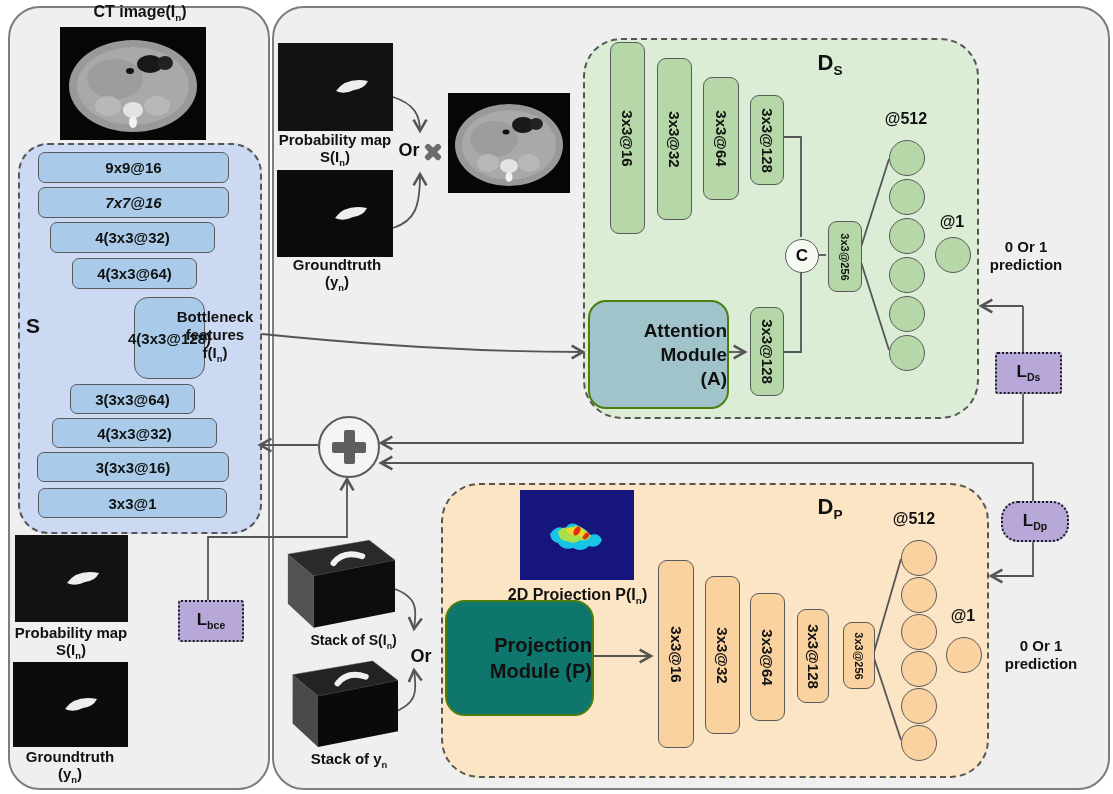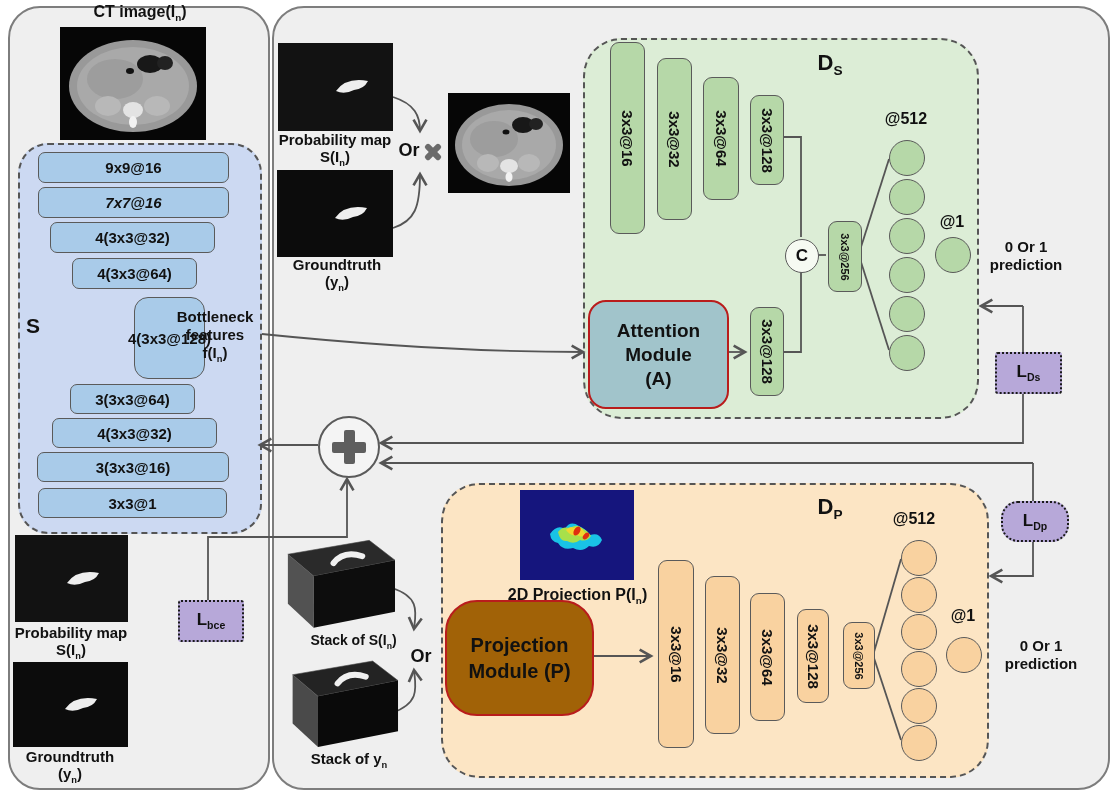--- a/index.html
+++ b/index.html
@@ -18,24 +18,24 @@
   .vtext{transform:rotate(90deg);white-space:nowrap;font-size:15px;}
   .vtext.small{font-size:11px;}
   .circ{position:absolute;border:1.6px solid #5a5a5a;border-radius:50%;}
   .gcirc{background:#b6d8a8;}
   .ocirc{background:#f9d2a0;}
   .loss{position:absolute;background:#b7a8d9;border:2.5px dotted #1a1a1a;border-radius:3px;
         display:flex;align-items:center;justify-content:center;font-size:17px;}
   .lbl{position:absolute;text-align:center;}
   .cap-line{display:block;}
   sub{font-size:62%;}
-  .modbox{position:absolute;border:2px solid #b91c1c;display:flex;flex-direction:column;
-          align-items:center;justify-content:center;text-align:center;}
+  .modbox{position:absolute;border:2px solid #4d7c0f;display:flex;flex-direction:column;
+          align-items:flex-end;justify-content:center;text-align:center;}
   .attn{background:#a1c4cb;border-radius:18px;font-size:19px;line-height:24px;}
-  .proj{background:#a16207;border-radius:32px;font-size:20px;line-height:26px;}
+  .proj{background:#0f766e;border-radius:20px;font-size:20px;line-height:26px;}
   .concat{position:absolute;background:#f6faf2;border:1.6px solid #5a5a5a;border-radius:50%;
           display:flex;align-items:center;justify-content:center;font-size:17px;}
   .pluscirc{position:absolute;background:#f4f4f4;border:2px solid #5a5a5a;border-radius:50%;}
   .plusbar{position:absolute;background:#5e5e5e;border-radius:2px;}
   .xwrap{position:absolute;}
   .xbar{position:absolute;background:#6b6b6b;border-radius:2.5px;}
   svg{display:block;}
   .imgsvg{position:absolute;}
 </style>
 </head>

